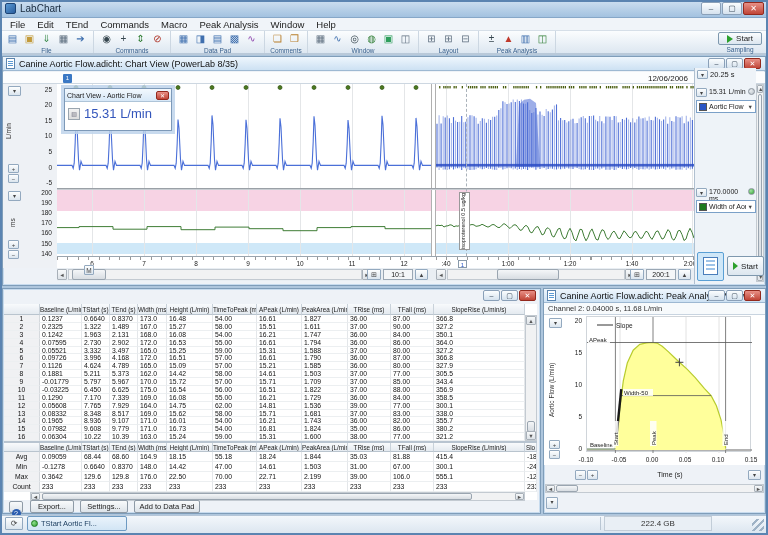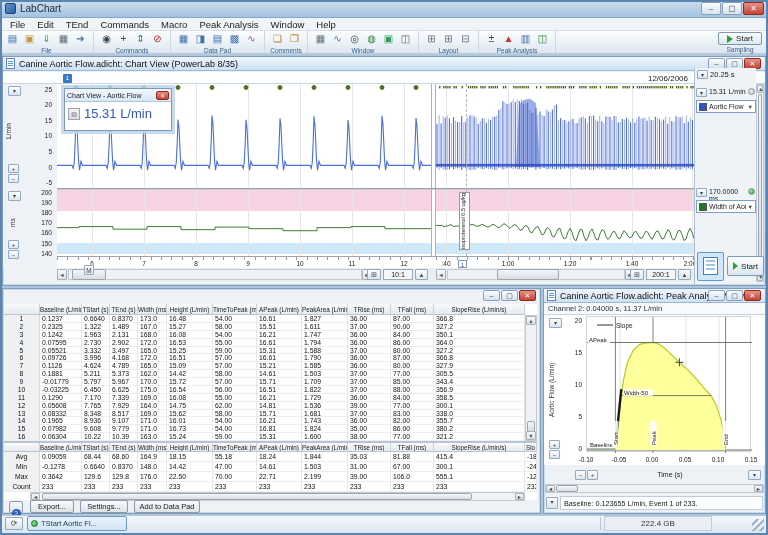--- a/index.html
+++ b/index.html
@@ -850,21 +850,21 @@
   <div class="abs cwinbg" style="left:543px;top:288px;width:223px;height:226px;"></div>
   <div class="abs ctitle" style="left:544px;top:289px;width:221px;">
     <span class="docicon"></span>
     <span style="overflow:hidden;white-space:nowrap;">Canine Aortic Flow.adicht: Peak Analysis View</span>
   </div>
   <div class="cbtns" style="top:290px;left:707px;">
     <span class="cbtn">–</span>
     <span class="cbtn">▢</span>
     <span class="cbtn close">✕</span>
   </div>
-  <div class="abs" style="left:544px;top:303px;width:221px;height:12px;background:#f7fafc;border-bottom:1px solid #c8d4e0;font-size:7.5px;color:#333;padding:1px 0 0 4px;">Channel 2: 0.04000 s, 11.37 L/min</div>
+  <div class="abs" style="left:544px;top:303px;width:221px;height:12px;background:#f7fafc;border-bottom:1px solid #c8d4e0;font-size:7.5px;color:#333;padding:1px 0 0 4px;">Channel 2: 0.04000 s, 11.68 L/min</div>
   <div class="abs" style="left:544px;top:315px;width:221px;height:150px;background:#fff;"></div>
   <div class="abs minibtn" style="left:549px;top:318px;width:13px;height:10px;">▾</div>
   <div class="abs vtext" style="left:548px;top:345px;width:11px;height:90px;font-size:6.5px;color:#333;">Aortic Flow (L/min)</div>
   <div class="abs minibtn" style="left:549px;top:440px;width:11px;height:9px;">+</div>
   <div class="abs minibtn" style="left:549px;top:450px;width:11px;height:9px;">−</div>
   <div class="abs" id="peakplot" style="left:586px;top:316px;width:165px;height:136px;border:1px solid #d0d5da;"><svg width="165" height="136" viewBox="0 0 165 136">
         <line x1="33.0" y1="0" x2="33.0" y2="136" stroke="#e2e2e2" stroke-width="1"></line>
         <line x1="99.0" y1="0" x2="99.0" y2="136" stroke="#e2e2e2" stroke-width="1"></line>
         <line x1="132.0" y1="0" x2="132.0" y2="136" stroke="#e2e2e2" stroke-width="1"></line>
         <line x1="0" y1="133" x2="165" y2="133" stroke="#999" stroke-width="1.4"></line>
@@ -897,21 +897,20 @@
   <div class="abs minibtn" style="left:575px;top:470px;width:11px;height:10px;">−</div>
   <div class="abs minibtn" style="left:587px;top:470px;width:11px;height:10px;">+</div>
   <div class="abs xtick" style="left:620px;top:471px;width:100px;font-size:7px;">Time (s)</div>
   <div class="abs minibtn" style="left:748px;top:470px;width:13px;height:10px;">▾</div>
   <div class="abs strack" style="left:545px;top:484px;width:219px;height:9px;">
     <div class="sbtn" style="position:absolute;left:0;top:0;width:9px;height:7px;line-height:7px;">◄</div>
     <div class="sthumb" style="position:absolute;left:10px;top:0;width:22px;height:7px;"></div>
     <div class="sbtn" style="position:absolute;right:0;top:0;width:9px;height:7px;line-height:7px;">►</div>
   </div>
   <div class="abs minibtn" style="left:546px;top:497px;width:12px;height:12px;">▾</div>
-  <div class="abs" style="left:560px;top:496px;width:203px;height:14px;background:#fafcfd;border:1px solid #c0ccd8;font-size:7.2px;color:#222;padding:2px 0 0 3px;white-space:nowrap;overflow:hidden;">Baseline: 0.123655 L/min, Event 1 of 233.</div>
 
   <div class="abs" style="left:0;top:515px;width:768px;height:18px;background:linear-gradient(#f3f7fb,#dce6f0);border-top:1px solid #b5c6d8;"></div>
   <div class="abs minibtn" style="left:5px;top:517px;width:18px;height:13px;font-size:8px;line-height:12px;">⟳</div>
   <div class="abs" style="left:27px;top:516px;width:100px;height:15px;background:linear-gradient(#eaf3fb,#d2e5f5);border:1px solid #6d9ac2;border-radius:2px;display:flex;align-items:center;padding:0 3px;gap:3px;">
     <span style="width:7px;height:7px;border-radius:50%;background:radial-gradient(circle at 35% 35%,#8fe08f,#2f9e2f);border:1px solid #1f7a1f;"></span>
     <span style="font-size:7.5px;color:#1a3c5e;white-space:nowrap;overflow:hidden;">TStart Aortic Fl...</span>
   </div>
   <div class="abs" style="left:600px;top:517px;width:1px;height:13px;background:#b9c6d3;"></div>
   <div class="abs" style="left:604px;top:516px;width:108px;height:15px;border:1px solid #c2cdd8;background:#e9eff5;font-size:8px;color:#333;text-align:center;padding-top:2px;">222.4 GB</div>
   <div class="abs" style="left:752px;top:519px;width:12px;height:12px;background:repeating-linear-gradient(135deg,transparent 0 3px,#9fb3c6 3px 5px);"></div>

